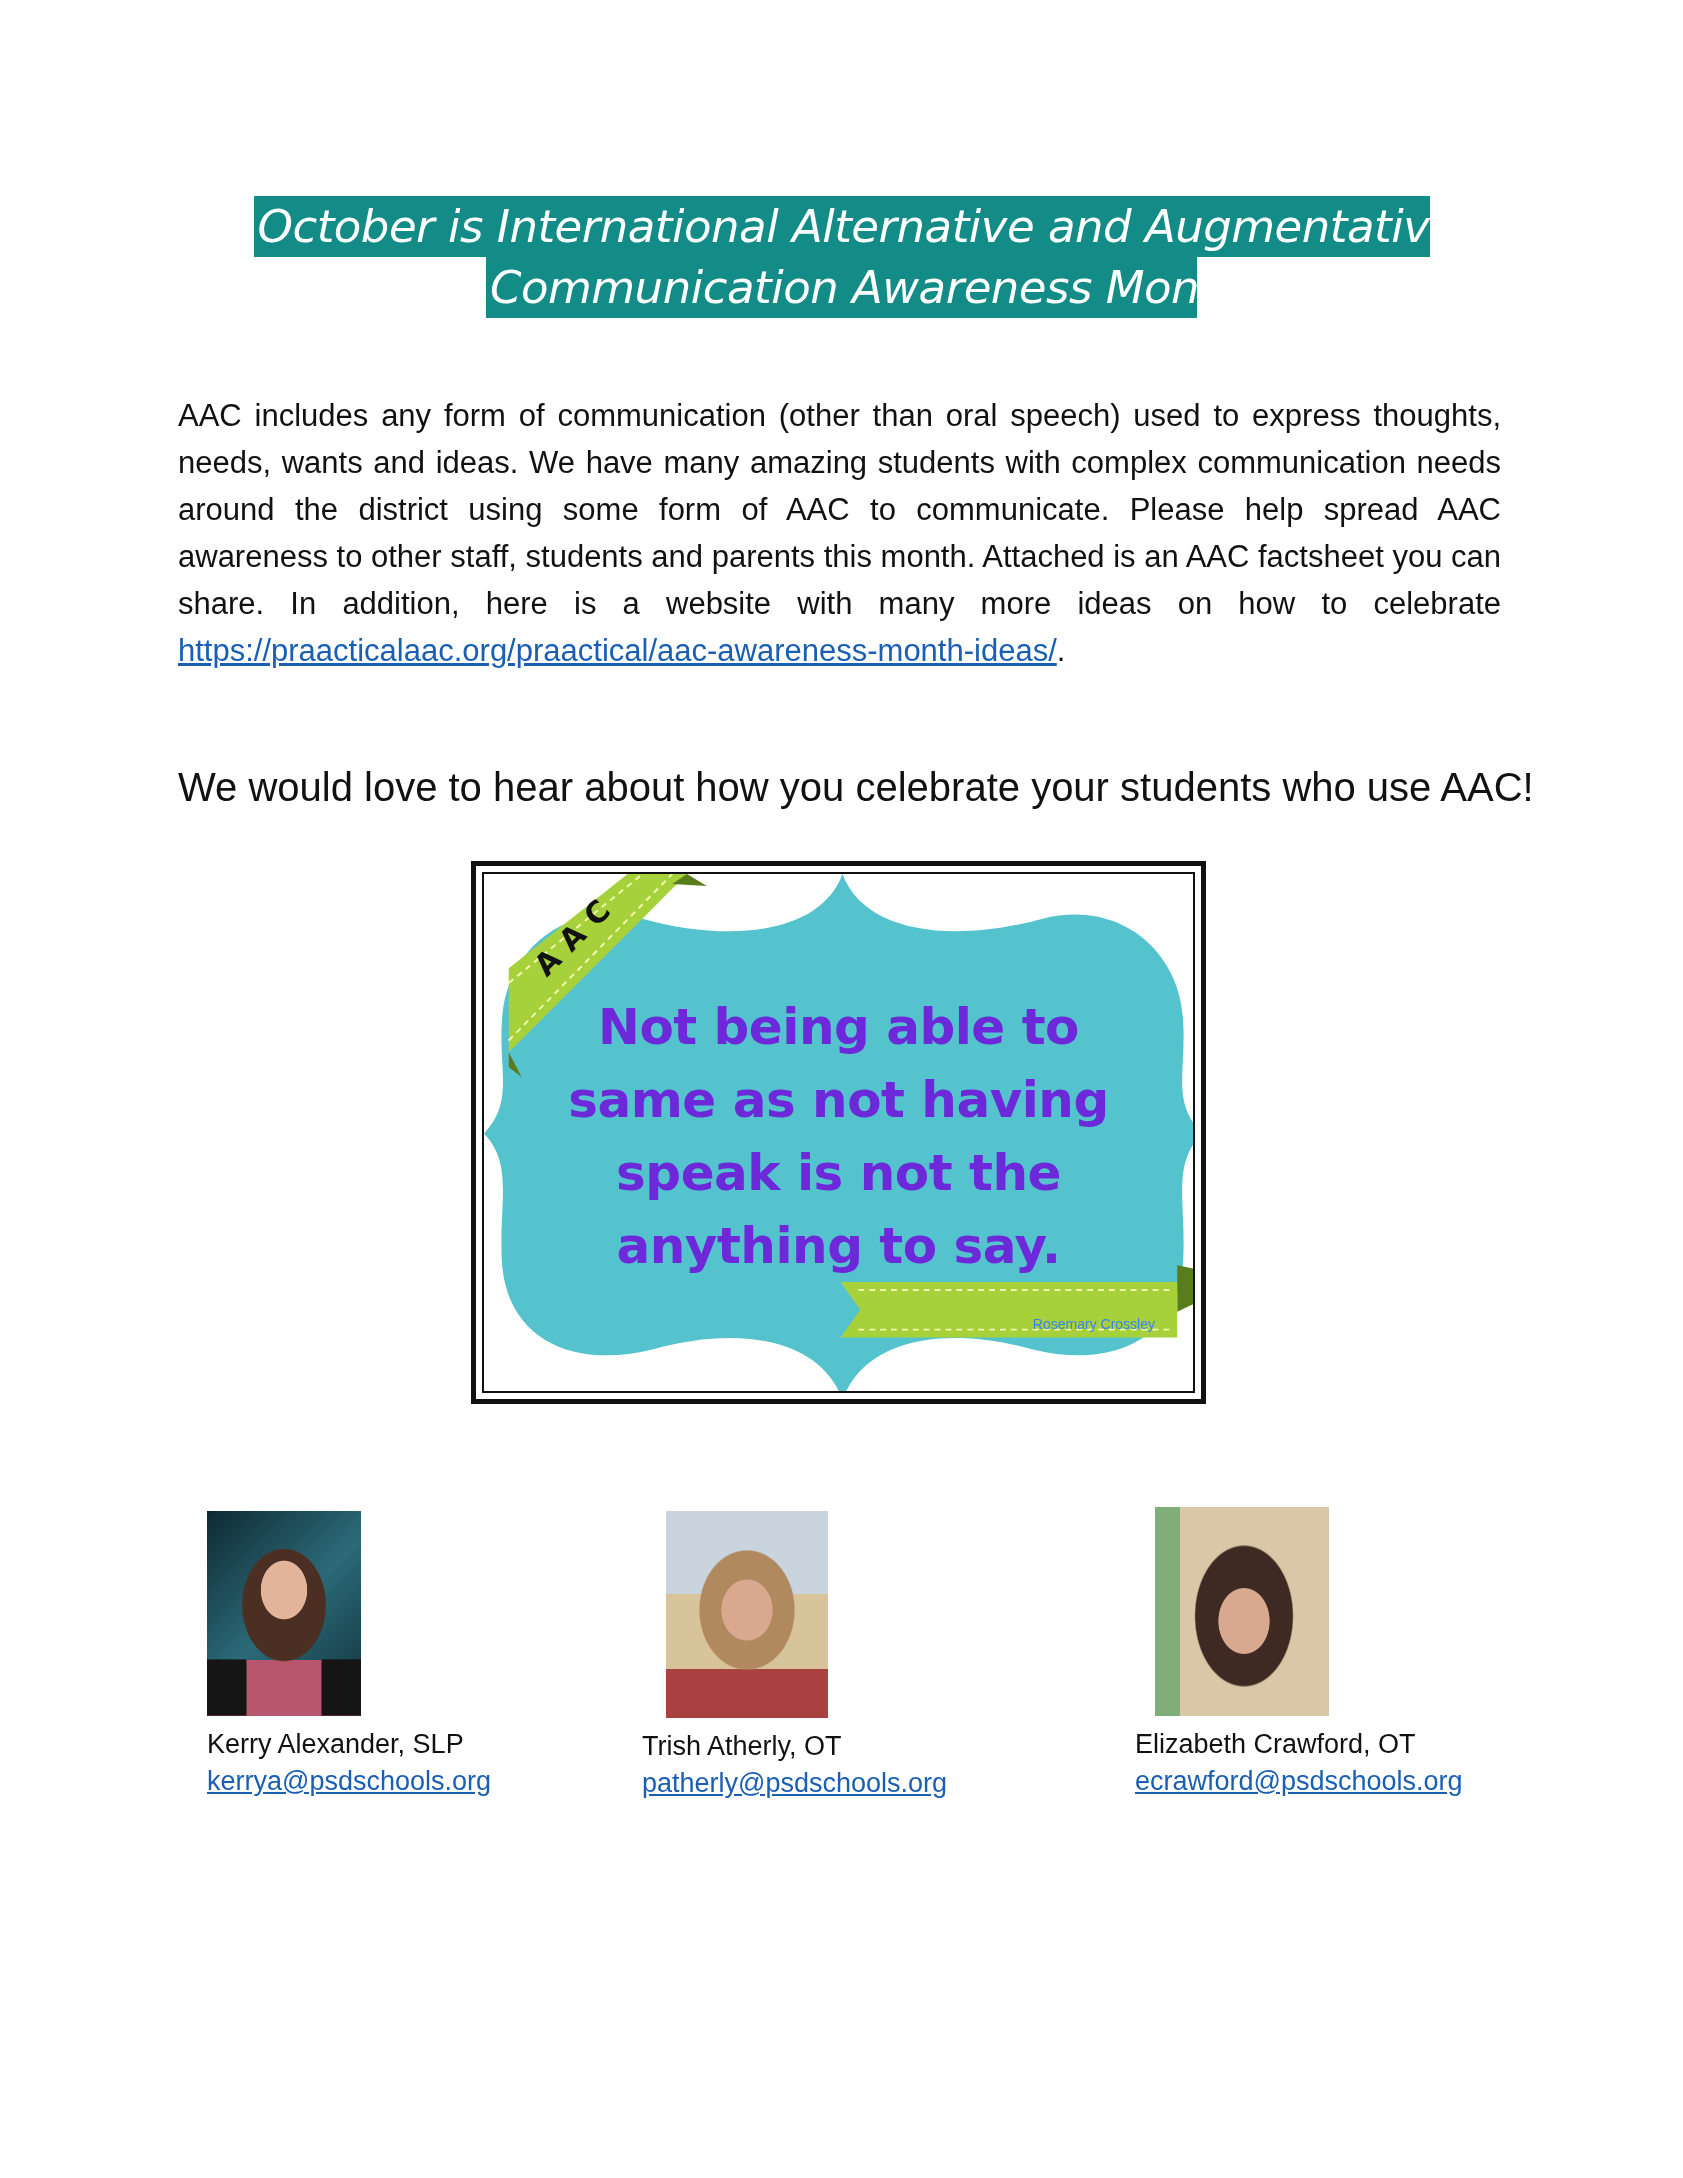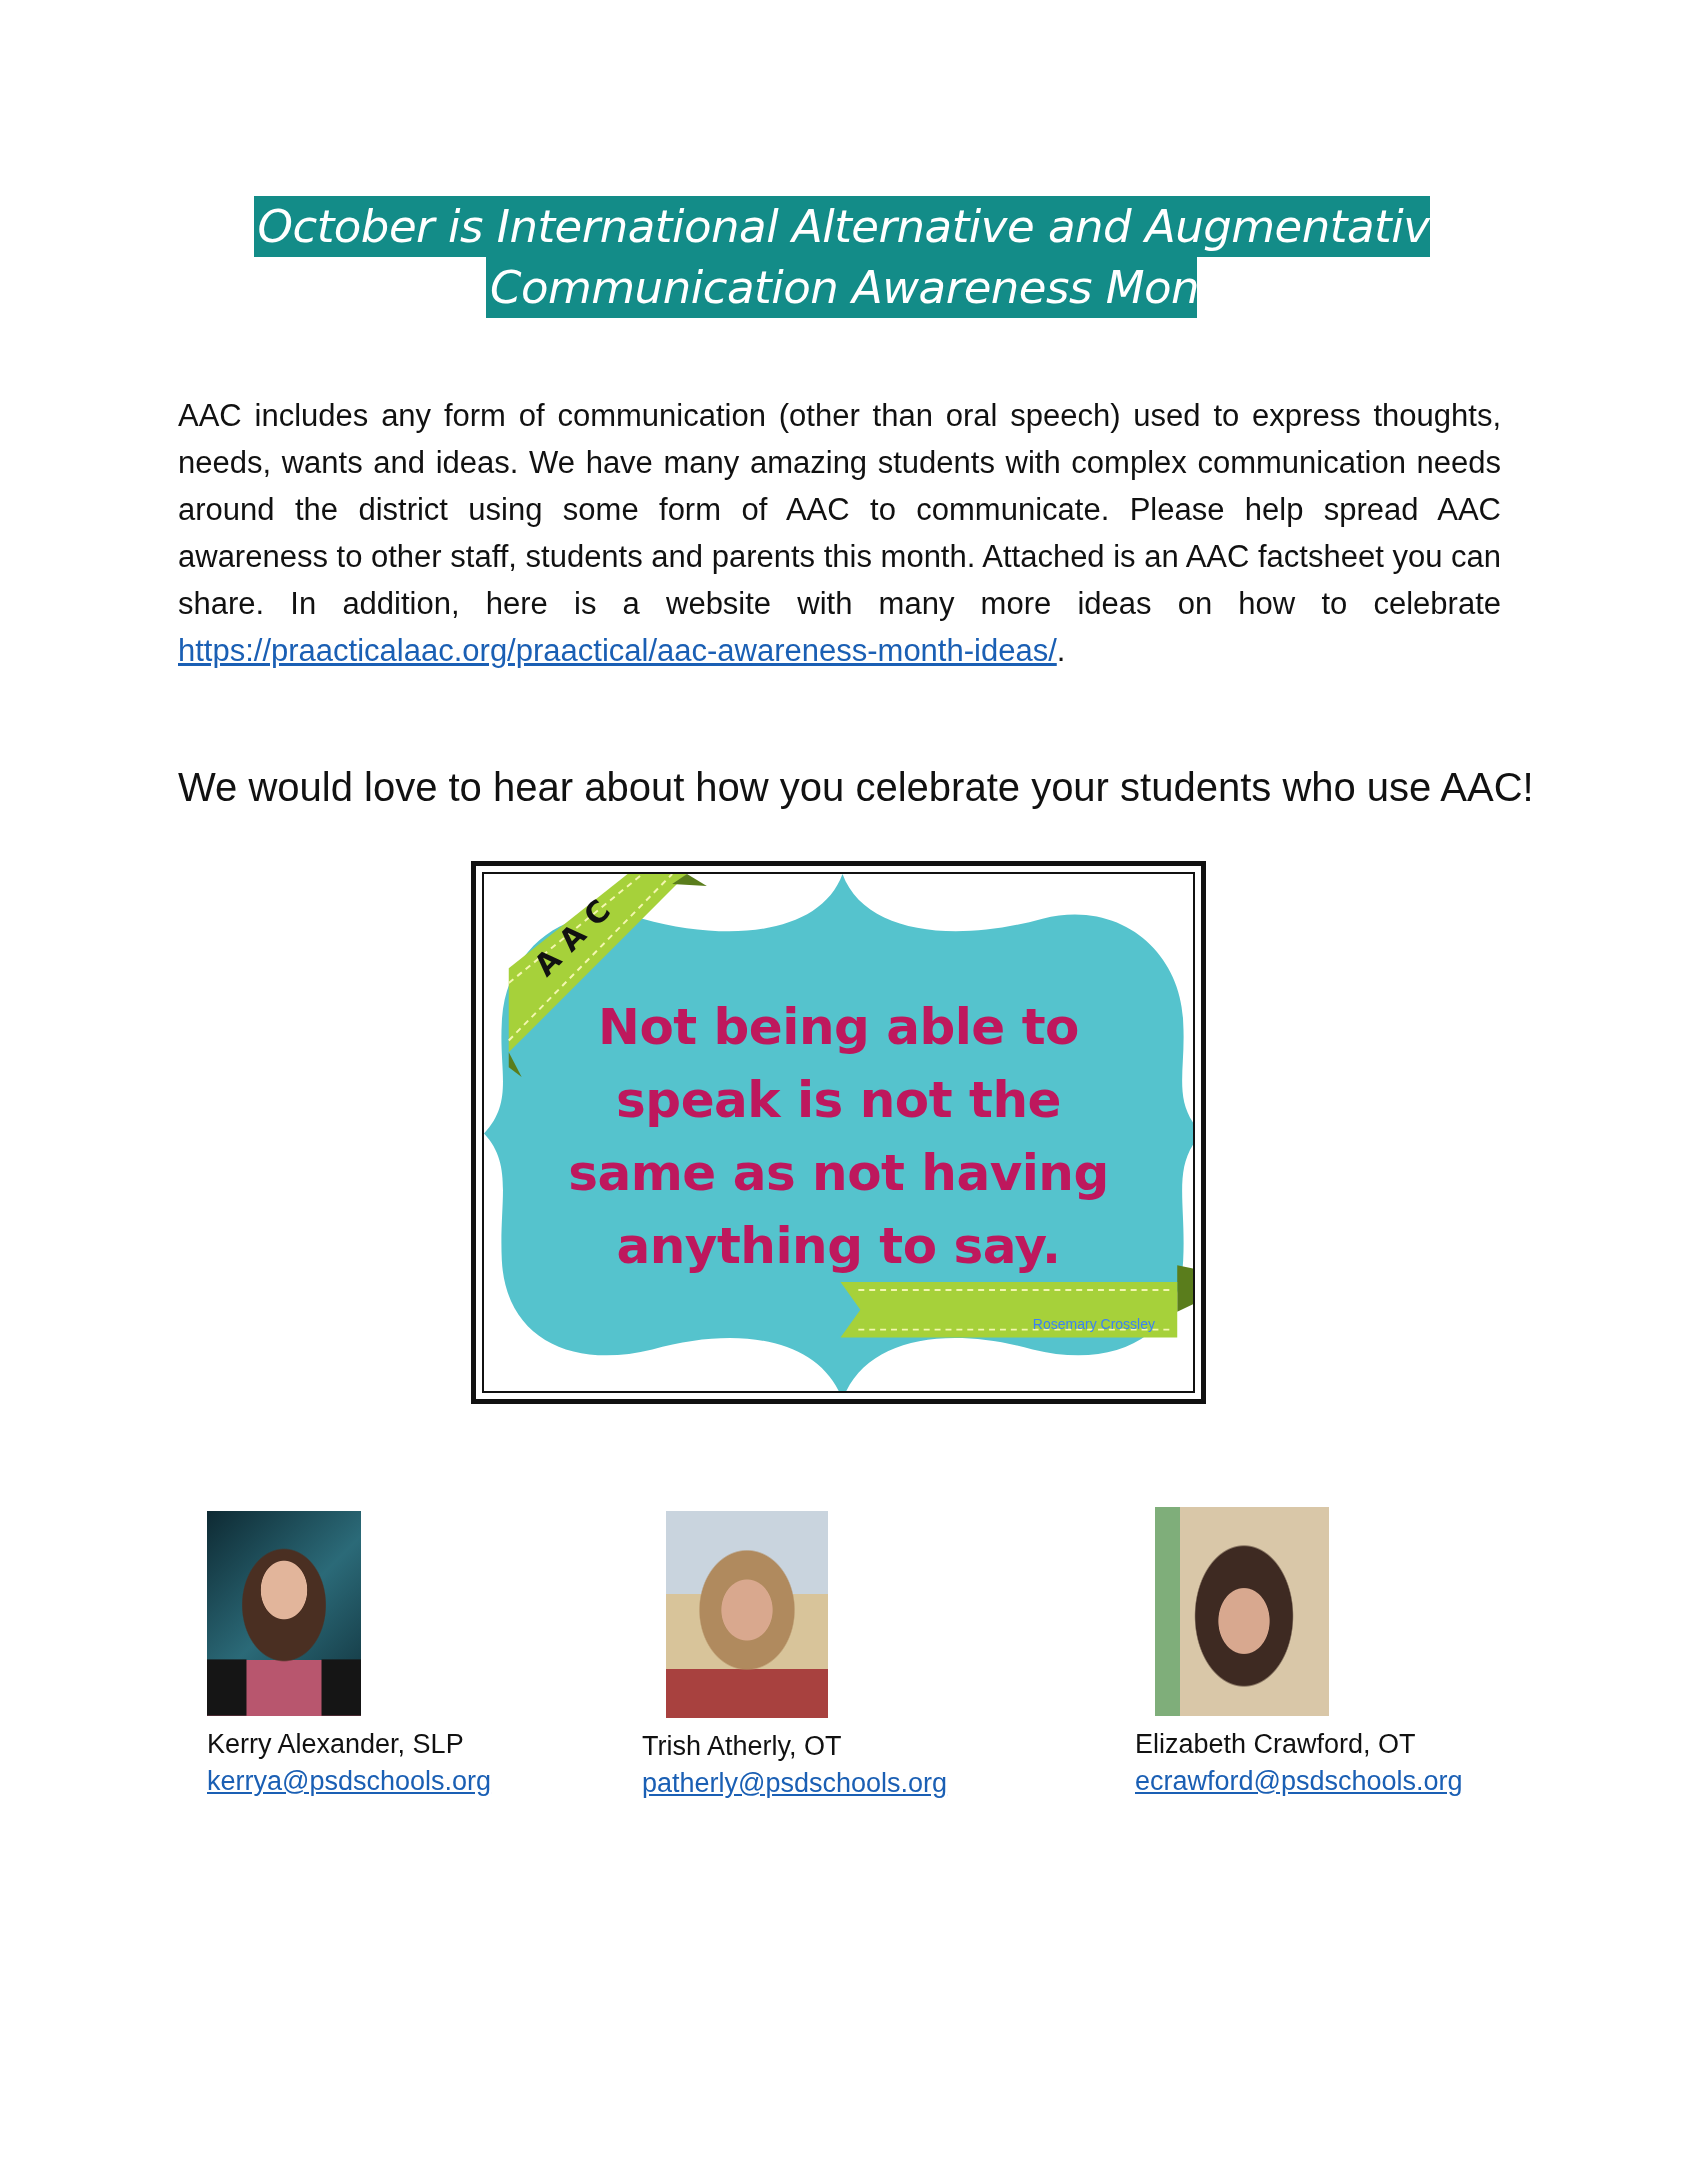--- a/index.html
+++ b/index.html
@@ -11,21 +11,21 @@
   .title-line.l2 { width: 703px; }
   .title-row { height: 61px; }
 
   .body-para { position: absolute; left: 178px; top: 392px; width: 1323px; font-family: "Liberation Sans", sans-serif; font-size: 31px; line-height: 47px; text-align: justify; color: #111; }
   .body-para a, .contact a { color: #1a5fb4; text-decoration: underline; }
   .closing { position: absolute; left: 178px; top: 764px; font-size: 40px; line-height: 47px; color: #111; }
 
   .poster { position: absolute; left: 471px; top: 861px; width: 735px; height: 543px; box-sizing: border-box; border: 5px solid #111; background: #fff; }
   .poster-inner { position: absolute; left: 6px; top: 6px; right: 6px; bottom: 6px; border: 2.5px solid #111; overflow: hidden; }
   .poster svg { position: absolute; left: 0; top: 0; }
-  .quote { position: absolute; left: 0; top: 117px; width: 100%; text-align: center; font-family: "DejaVu Sans", sans-serif; font-weight: bold; font-size: 50px; line-height: 73px; color: #be185d; letter-spacing: -0.5px; }
+  .quote { position: absolute; left: 0; top: 117px; width: 100%; text-align: center; font-family: "DejaVu Sans", sans-serif; font-weight: bold; font-size: 50px; line-height: 73px; color: #6d28d9; letter-spacing: -0.5px; }
   .quote span { display: block; }
   .aac-tag { position: absolute; left: 40px; top: 42px; transform: rotate(-45deg); font-family: "DejaVu Sans", sans-serif; font-weight: bold; font-size: 30px; letter-spacing: 12px; color: #111; }
   .author-tag { position: absolute; right: 38px; bottom: 59px; font-family: Liberation Sans, sans-serif; font-size: 14px; color: #3b82f6; }
 
   .contact { position: absolute; top: 1507px; font-size: 27px; line-height: 37px; color: #111; }
   .contact .photo { position: relative; margin-bottom: 10px; overflow: hidden; }
   .contact .name { white-space: nowrap; }
   .contact .email { white-space: nowrap; }
   .c1 { left: 177px; padding-left: 30px; }
   .c2 { left: 642px; }
@@ -68,22 +68,22 @@
       <polygon points="25,180 38,205 25,195" fill="#5a7d1c"></polygon>
 
       <polygon points="400,408 700,408 700,442 725,430 725,400 700,395 700,408" fill="#5a7d1c"></polygon>
       <polygon points="360,412 700,412 700,468 360,468 380,440" fill="#a6d13a"></polygon>
       <line x1="378" y1="420" x2="695" y2="420" stroke="#f4f7b0" stroke-width="2" stroke-dasharray="6,5"></line>
       <line x1="378" y1="460" x2="695" y2="460" stroke="#f4f7b0" stroke-width="2" stroke-dasharray="6,5"></line>
     </svg>
     <div class="aac-tag">AAC</div>
     <div class="quote">
       <span>Not being able to</span>
+      <span>same as not having</span>
       <span>speak is not the</span>
-      <span>same as not having</span>
       <span>anything to say.</span>
     </div>
     <div class="author-tag">Rosemary Crossley</div>
   </div>
 </div>
 
 <div class="contact c1">
   <div class="photo" style="width:154px;height:205px;margin-top:4px;background:radial-gradient(ellipse 38px 48px at 77px 79px, #e2b59b 0 60%, transparent 62%), radial-gradient(ellipse 59px 79px at 77px 94px, #4a2f22 0 70%, transparent 72%), linear-gradient(180deg, transparent 0 149px, #b8566e 149px), linear-gradient(135deg, #0e2a33, #2b6a78 50%, #0f2e38);">
     <svg width="154" height="205" viewBox="0 0 156 207">
         <rect x="0" y="150" width="40" height="57" fill="#151515"></rect>

